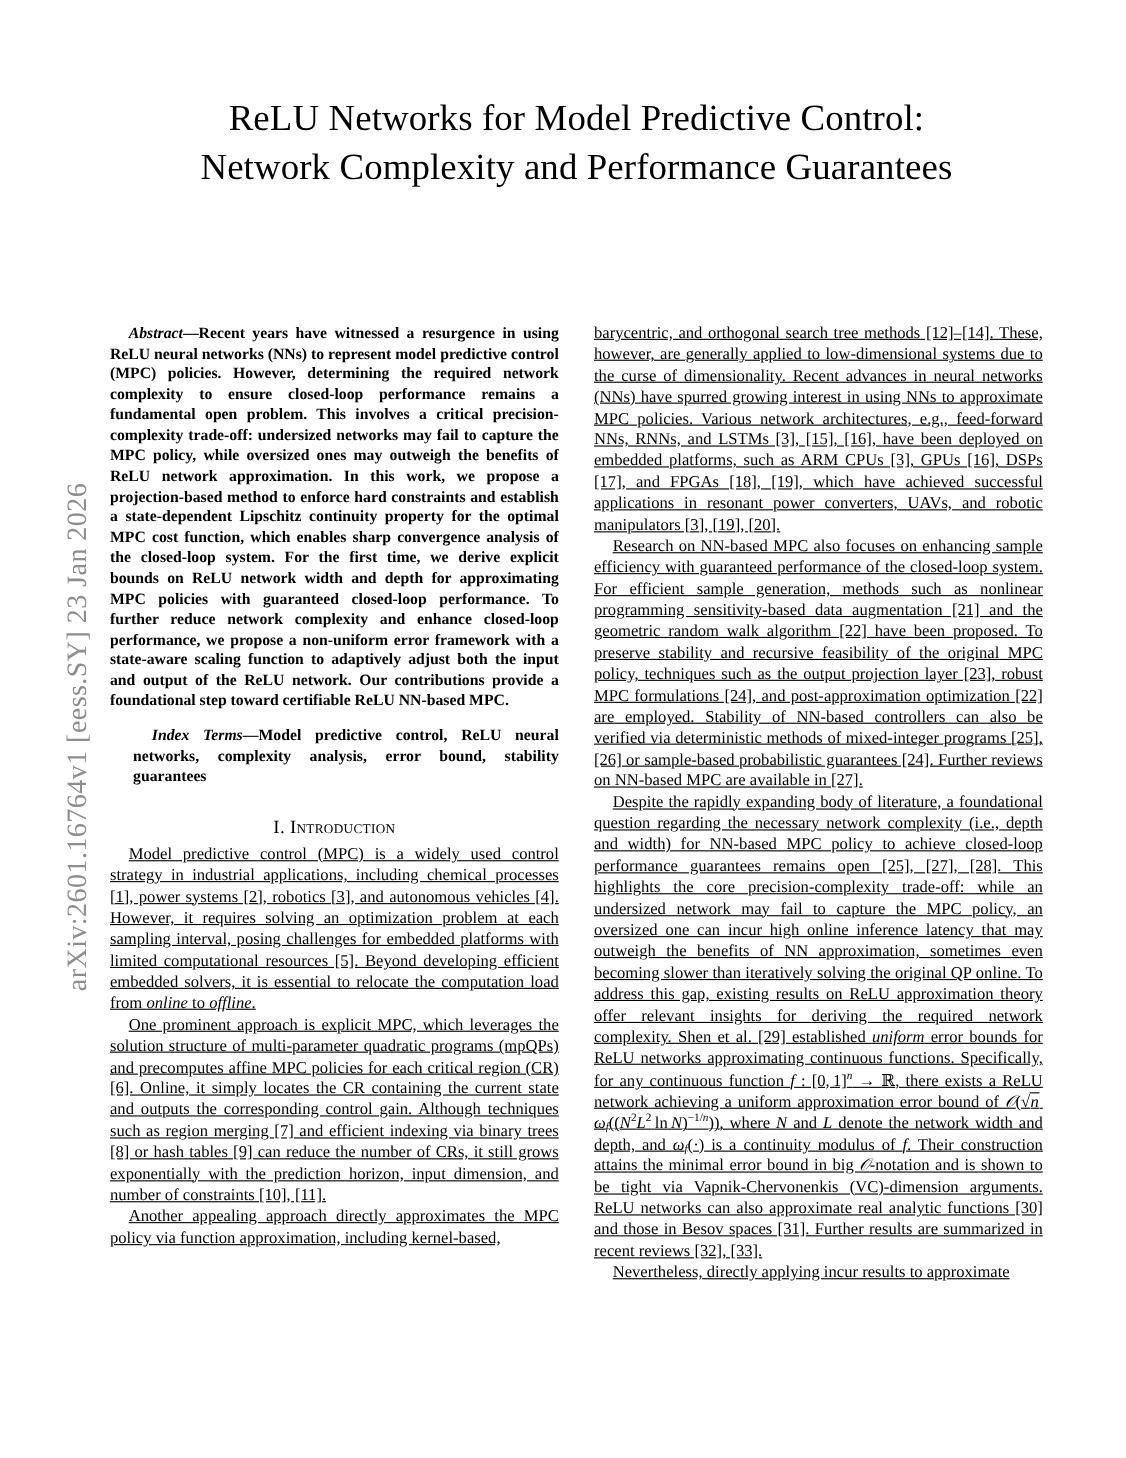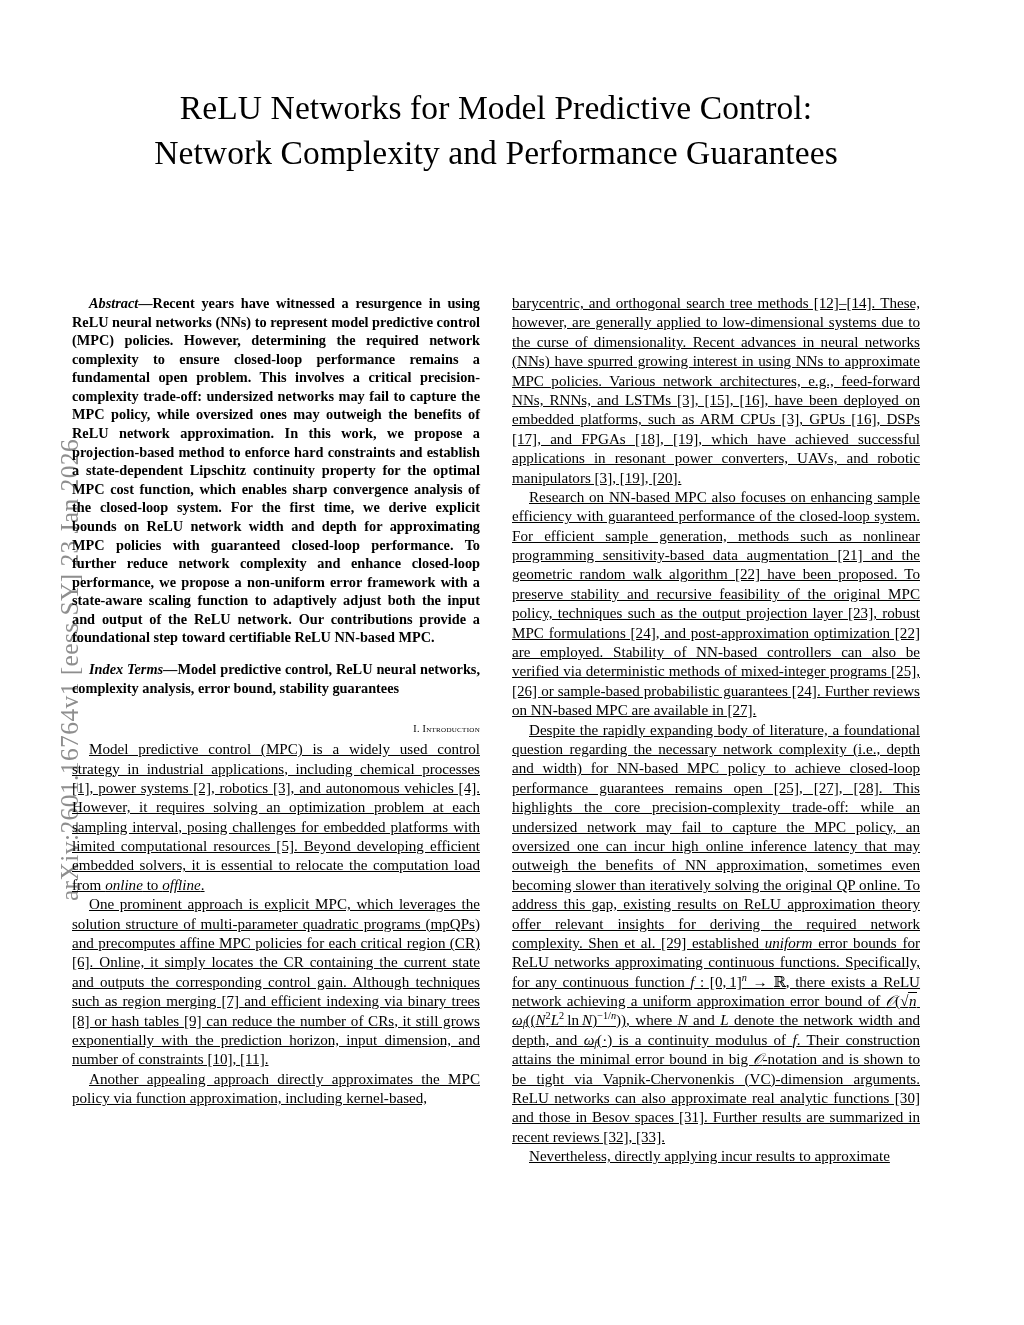--- a/index.html
+++ b/index.html
@@ -36,21 +36,21 @@
     font-family: "Liberation Serif", "DejaVu Serif", serif;
     font-size: 25.5px;
     letter-spacing: 0.4px;
     color: #8e8e8e;
     white-space: nowrap;
   }
 
   
   #page {
     position: absolute;
-    left: 72px;
+    left: 100px;
     top: 0px;
     width: 848px;
     height: 1325px;
   }
 
   
   #title-block {
     padding-top: 86px;
     text-align: center;
   }
@@ -94,31 +94,31 @@
   p.body-par.noindent { text-indent: 0; }
 
   p.abstract-par {
     margin: 0;
     font-size: 14.3px;
     line-height: 1.30;
     font-weight: bold;
     text-align: justify;
     text-indent: 17px;
   }
-  p.abstract-par + p.abstract-par { margin-top: 13px; }
+  p.abstract-par + p.abstract-par { margin-top: 13px; margin-left: 21px; }
   .lead-italic {
     font-style: italic;
     font-weight: bold;
   }
 
   h2.section-head {
     margin: 26px 0 6px 0;
-    font-size: 10px;
+    font-size: 17px;
     font-weight: normal;
-    text-align: right;
+    text-align: center;
     font-variant: small-caps;
     letter-spacing: 0.3px;
   }
 
   
   .mi { font-family: "Liberation Serif", "DejaVu Serif", serif; font-style: italic; }
   .mcal { font-family: "Liberation Serif", "DejaVu Serif", serif; font-style: italic; }
   .mbb { font-family: "DejaVu Serif", serif; font-style: normal; }
   .mup { font-style: normal; }
   sup.mexp { font-size: 0.68em; vertical-align: super; line-height: 0; font-style: normal; }

